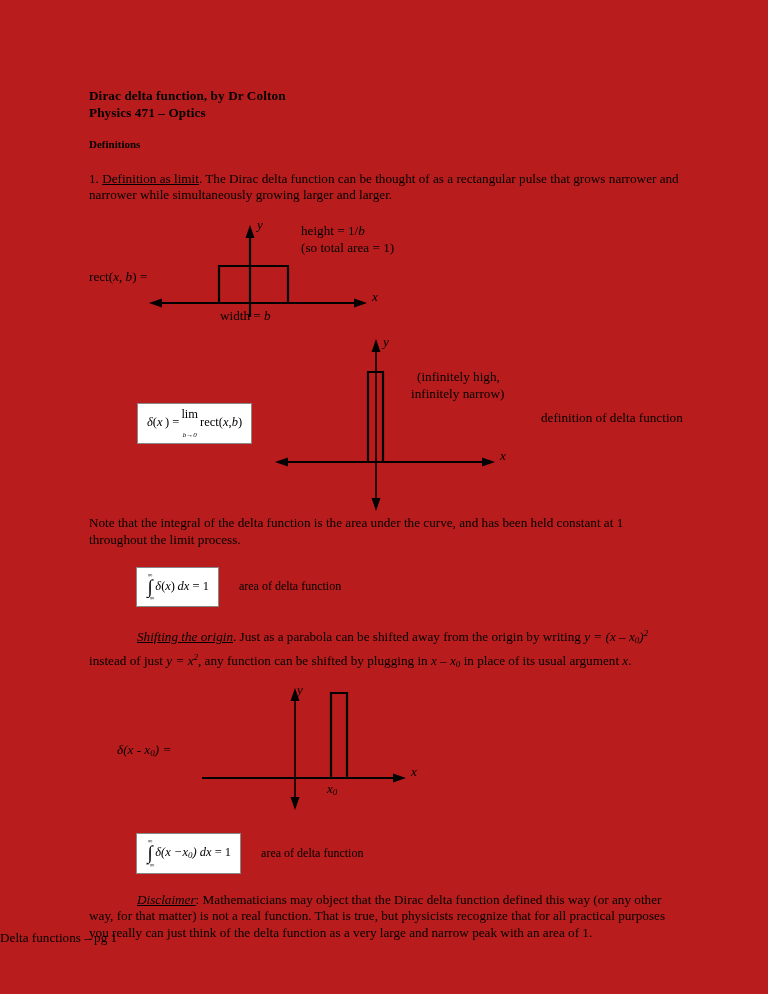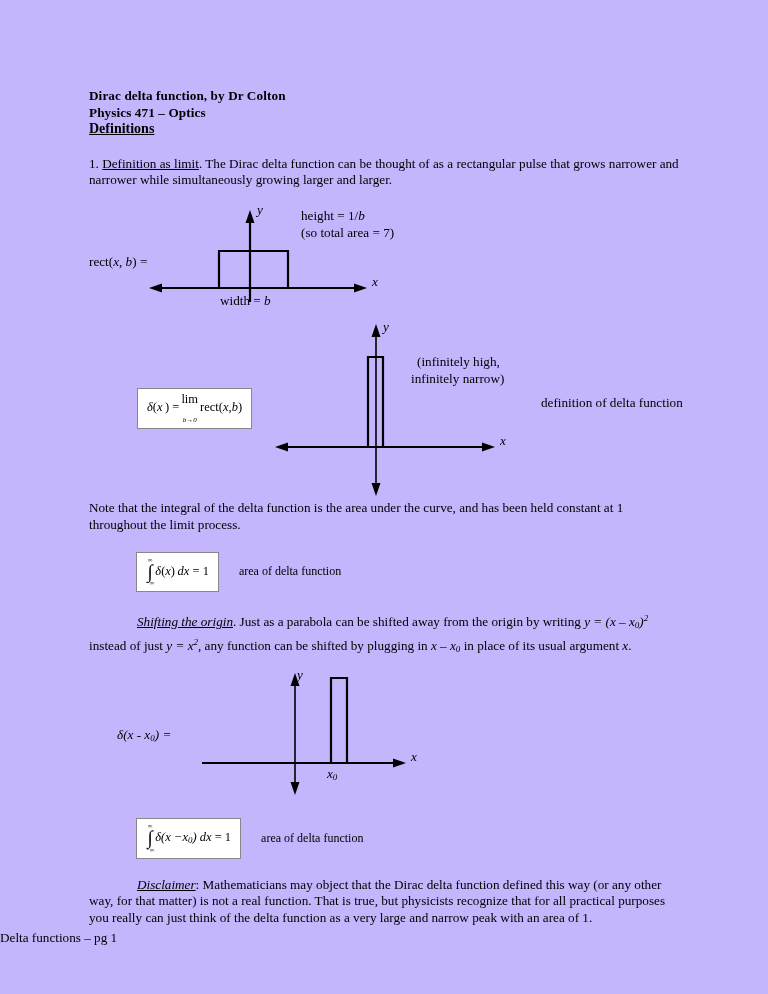--- a/index.html
+++ b/index.html
@@ -14,40 +14,39 @@
     position: relative;
     font-family: "Liberation Serif", "DejaVu Serif", serif;
     color: #000000;
     overflow: hidden;
   }
   .page {
     position: absolute;
     left: 0; top: 0;
     width: 768px;
     height: 994px;
-    background: #c4b5fd;
+    background: #b91c1c;
   }
   .content {
     position: absolute;
     left: 89px;
     top: 88px;
     width: 590px;
   }
   .title-line {
     font-weight: bold;
     font-size: 13.2px;
     line-height: 16.5px;
     letter-spacing: 0.1px;
   }
   .section-head {
     font-weight: bold;
-    font-size: 14px;
+    font-size: 11px;
     line-height: 16.5px;
-    margin-top: 0;
-    text-decoration: underline;
+    margin-top: 15px;
   }
   p.body-text {
     font-size: 13.2px;
     line-height: 16.8px;
     margin: 0;
     text-align: left;
     font-family: Liberation Serif, serif;
   }
   .gap-lg { height: 18px; }
   .gap-md { height: 13px; }
@@ -166,21 +165,21 @@
 
         <line x1="161" y1="100" x2="161" y2="14" stroke="#000" stroke-width="2.2"></line>
         <polygon points="161,8 156.5,21 165.5,21" fill="#000"></polygon>
 
         <path d="M130,86 L130,49 L199,49 L199,86" fill="none" stroke="#000" stroke-width="2.2"></path>
       </svg>
       <span class="fig-label" style="left:0px; top:52px;">rect(<span class="mvar">x</span>, <span class="mvar">b</span>) =</span>
       <span class="fig-label it" style="left:168px; top:0px;">y</span>
       <span class="fig-label it" style="left:283px; top:72px;">x</span>
       <span class="fig-label" style="left:212px; top:6px;">height = 1/<span class="mvar">b</span></span>
-      <span class="fig-label" style="left:212px; top:23px;">(so total area = 7)</span>
+      <span class="fig-label" style="left:212px; top:23px;">(so total area = 1)</span>
       <span class="fig-label" style="left:131px; top:91px;">width = <span class="mvar">b</span></span>
     </div>
 
     <div class="gap-sm"></div>
 
     <div class="fig" style="height:190px;">
       <svg width="590" height="190" viewBox="0 0 590 190">
 
         <line x1="192" y1="137" x2="400" y2="137" stroke="#000" stroke-width="2.2"></line>
         <polygon points="186,137 199,132.5 199,141.5" fill="#000"></polygon>

